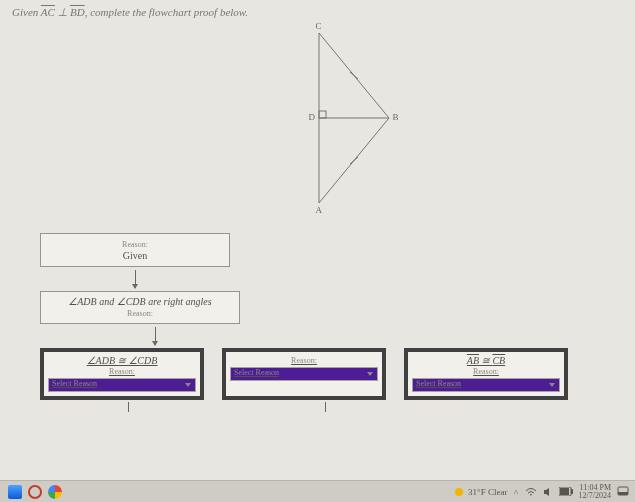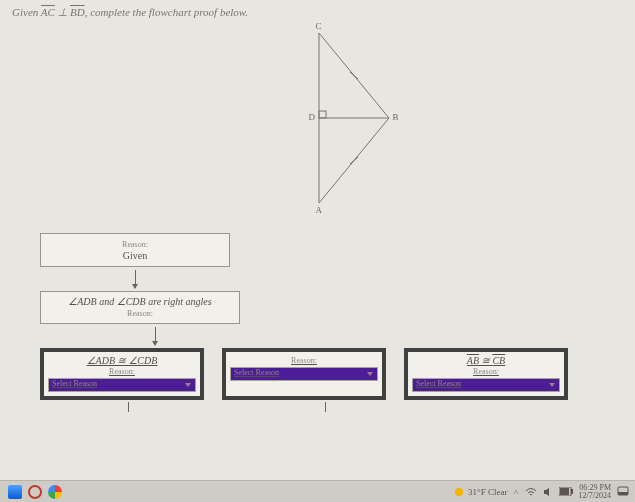--- a/index.html
+++ b/index.html
@@ -179,21 +179,21 @@
       </svg>
     <svg width="10" height="10">
         <path d="M1 3h2l3-2v8l-3-2H1z" fill="#5a564f"></path>
       </svg>
     <svg width="14" height="9">
         <rect x="0" y="0" width="12" height="9" rx="1" fill="none" stroke="#5a564f"></rect>
         <rect x="12" y="2" width="2" height="5" fill="#5a564f"></rect>
         <rect x="1" y="1" width="9" height="7" fill="#5a564f"></rect>
       </svg>
     <div class="clock">
-      <div>06:29 PM</div>
+      <div>11:04 PM</div>
       <div>12/7/2024</div>
     </div>
     <svg width="12" height="12">
         <rect x="1" y="1" width="10" height="8" rx="1" fill="none" stroke="#5a564f"></rect>
         <rect x="1" y="6" width="10" height="3" fill="#5a564f"></rect>
       </svg>
   </div>
 </div>
 
 </body></html>

